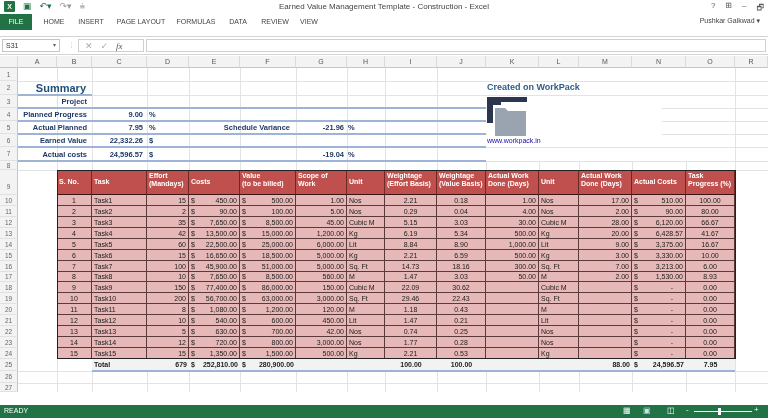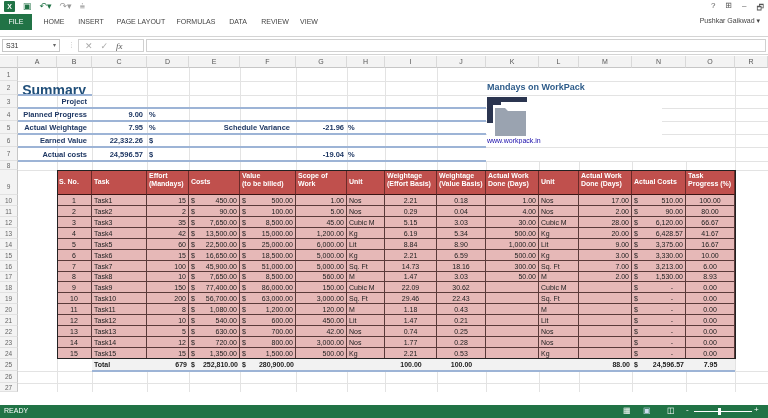--- a/index.html
+++ b/index.html
@@ -23,21 +23,21 @@
   #fx-area { position: absolute; left: 78px; top: 2px; width: 66px; height: 13px; border: 1px solid #d0d0d0; display: flex; align-items: center; gap: 8px; padding-left: 6px; font-size: 9px; color: #aaa; }
   #fx-area .fx { font-family: "Liberation Serif", serif; font-style: italic; color: #555; font-size: 9px; }
   #formula-input { position: absolute; left: 146px; top: 2px; width: 620px; height: 13px; border: 1px solid #d0d0d0; }
   #grid { position: absolute; left: 0; top: 56px; width: 768px; height: 336px; overflow: hidden; }
   .colhdr { position: absolute; top: 0; height: 12px; background: #f3f3f3; border-right: 1px solid #d9d9d9; border-bottom: 1px solid #c6c6c6; font-size: 7px; color: #555; text-align: center; line-height: 12px; }
   .rowhdr { position: absolute; left: 0; width: 18px; background: #f3f3f3; border-right: 1px solid #c6c6c6; border-bottom: 1px solid #e1e1e1; font-size: 6.5px; color: #666; text-align: center; }
   .gl-v { position: absolute; width: 1px; background: #e3e3e3; }
   .gl-h { position: absolute; height: 1px; background: #e3e3e3; left: 18px; width: 750px; }
   .cell { position: absolute; font-size: 7.5px; white-space: nowrap; overflow: hidden; }
   .lbl { color: #1f3864; font-weight: bold; text-align: right; }
-  .summary-title { color: #1f4e79; font-weight: bold; font-size: 14px; }
+  .summary-title { color: #1f4e79; font-weight: bold; font-size: 11px; }
   .blue-rule { position: absolute; height: 2px; background: #9db4d6; }
   .th { position: absolute; background: #c0504d; color: #fff; font-weight: bold; font-size: 7px; line-height: 8px; border-right: 1px solid #6b2a28; border-bottom: 1.5px solid #3a1414; padding: 1px 2px; display: flex; align-items: center; }
   .th.two { align-items: flex-start; padding-top: 2px; }
   .td { position: absolute; background: #e6b8b7; border-right: 1px solid #5a3a3a; border-bottom: 1px solid #5a3a3a; font-size: 7px; line-height: 12px; padding: 0 2px; white-space: nowrap; overflow: hidden; color: #222; }
   .r { text-align: right; }
   .c { text-align: center; }
   .dol { position: absolute; left: 2px; }
   .tot { position: absolute; background: #f2f2f2; font-size: 7px; font-weight: bold; line-height: 12px; padding: 0 2px; color: #222; }
   #tablebox { position: absolute; border: 1.5px solid #222; pointer-events: none; }
   #sheet-bar { position: absolute; left: 0; top: 412px; width: 700px; height: 14px; background: #f3f3f3; border-top: 7px solid #8b5cf6; }
@@ -47,20 +47,21 @@
 <body>
 
 <div id="titlebar">
   <div id="qat">
     <div class="xl-logo">X</div>
     <span class="qat-icon">▣</span>
     <span class="qat-icon">↶▾</span>
     <span class="qat-icon gray">↷▾</span>
     <span class="qat-icon gray">⩧</span>
   </div>
+  <div class="title">Earned Value Management Template - Construction - Excel</div>
   <div id="win-controls">
     <span>?</span>
     <span>⊞</span>
     <span>–</span>
     <span>🗗</span>
   </div>
 </div>
 
 <div id="ribbon-tabs">
   <div class="rtab file">FILE</div>
@@ -169,41 +170,41 @@
   <div class="blue-rule" style="left:18px;top:38px;width:74px;"></div>
 
   <div class="cell lbl" style="left:18px;width:72px;top:40px;height:12px;line-height:12px;padding-right:3px;">Project</div>
   <div class="blue-rule" style="left:18px;top:51px;width:468px;"></div>
 
   <div class="cell lbl" style="left:18px;width:72px;top:53px;height:12px;line-height:12px;padding-right:3px;">Planned Progress</div>
   <div class="cell lbl" style="left:92px;width:53px;top:53px;height:12px;line-height:12px;padding-right:2px;">9.00</div>
   <div class="cell lbl" style="left:149px;top:53px;height:12px;line-height:12px;text-align:left;">%</div>
   <div class="blue-rule" style="left:18px;top:64px;width:468px;"></div>
 
-  <div class="cell lbl" style="left:18px;width:72px;top:66px;height:12px;line-height:12px;padding-right:3px;">Actual Weightage</div>
+  <div class="cell lbl" style="left:18px;width:72px;top:66px;height:12px;line-height:12px;padding-right:3px;">Actual Planned</div>
   <div class="cell lbl" style="left:92px;width:53px;top:66px;height:12px;line-height:12px;padding-right:2px;">7.95</div>
   <div class="cell lbl" style="left:149px;top:66px;height:12px;line-height:12px;text-align:left;">%</div>
   <div class="cell lbl" style="left:190px;width:100px;top:66px;height:25px;line-height:12px;">Schedule Variance</div>
   <div class="cell lbl" style="left:296px;width:50px;top:66px;height:12px;line-height:12px;padding-right:2px;">-21.96</div>
   <div class="cell lbl" style="left:348px;top:66px;height:12px;line-height:12px;text-align:left;">%</div>
   <div class="blue-rule" style="left:18px;top:77px;width:468px;"></div>
 
   <div class="cell lbl" style="left:18px;width:72px;top:79px;height:12px;line-height:12px;padding-right:3px;">Earned Value</div>
   <div class="cell lbl" style="left:92px;width:53px;top:79px;height:12px;line-height:12px;padding-right:2px;">22,332.26</div>
   <div class="cell lbl" style="left:149px;top:79px;height:12px;line-height:12px;text-align:left;">$</div>
   <div class="blue-rule" style="left:18px;top:90px;width:468px;"></div>
 
   <div class="cell lbl" style="left:18px;width:72px;top:92px;height:13px;line-height:13px;padding-right:3px;">Actual costs</div>
   <div class="cell lbl" style="left:92px;width:53px;top:92px;height:13px;line-height:13px;padding-right:2px;">24,596.57</div>
   <div class="cell lbl" style="left:149px;top:92px;height:13px;line-height:13px;text-align:left;">$</div>
   <div class="cell lbl" style="left:296px;width:50px;top:92px;height:13px;line-height:13px;padding-right:2px;">-19.04</div>
   <div class="cell lbl" style="left:348px;top:92px;height:13px;line-height:13px;text-align:left;">%</div>
   <div class="blue-rule" style="left:18px;top:104px;width:468px;"></div>
 
-  <div class="cell" style="left:487px;top:26px;font-size:9px;font-weight:bold;color:#2e5c8a;">Mandays on WorkPack</div>
+  <div class="cell" style="left:487px;top:26px;font-size:9px;font-weight:bold;color:#2e5c8a;">Created on WorkPack</div>
   <div class="abs" style="left:487px;top:41px;width:175px;height:39px;background:#fff;">
     <svg width="44" height="39" viewBox="0 0 44 39">
       <path d="M0 0 H40 V5 H14 V8 H6 V26 H0 Z" fill="#2b3550"></path>
       <path d="M8 11 H18 L21 14 H39 V39 H8 Z" fill="#9aa3b0"></path>
     </svg>
   </div>
   <div class="cell" style="left:487px;top:81px;font-size:7px;color:#1a0dab;text-decoration:underline;">www.workpack.in</div>
 
   <div class="th" style="left:57px;top:114px;width:35px;height:25px;">S. No.</div>
   <div class="th" style="left:92px;top:114px;width:55px;height:25px;">Task</div>

